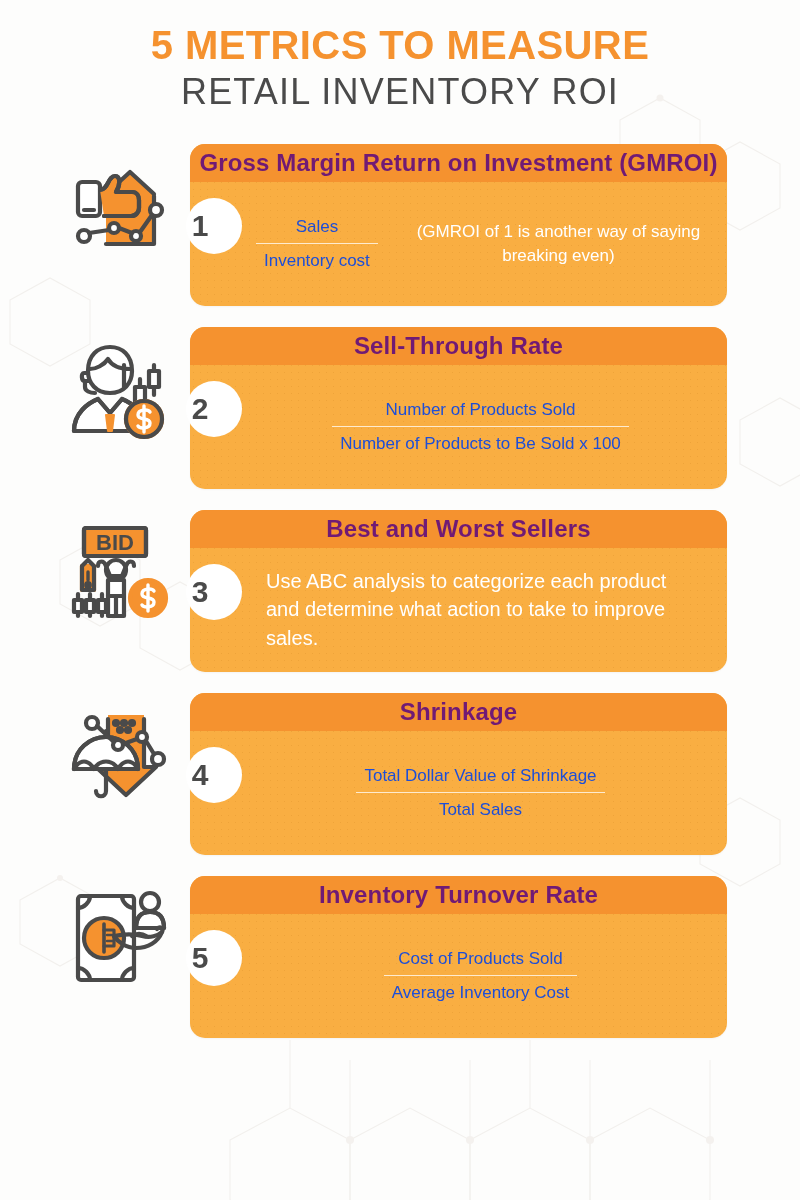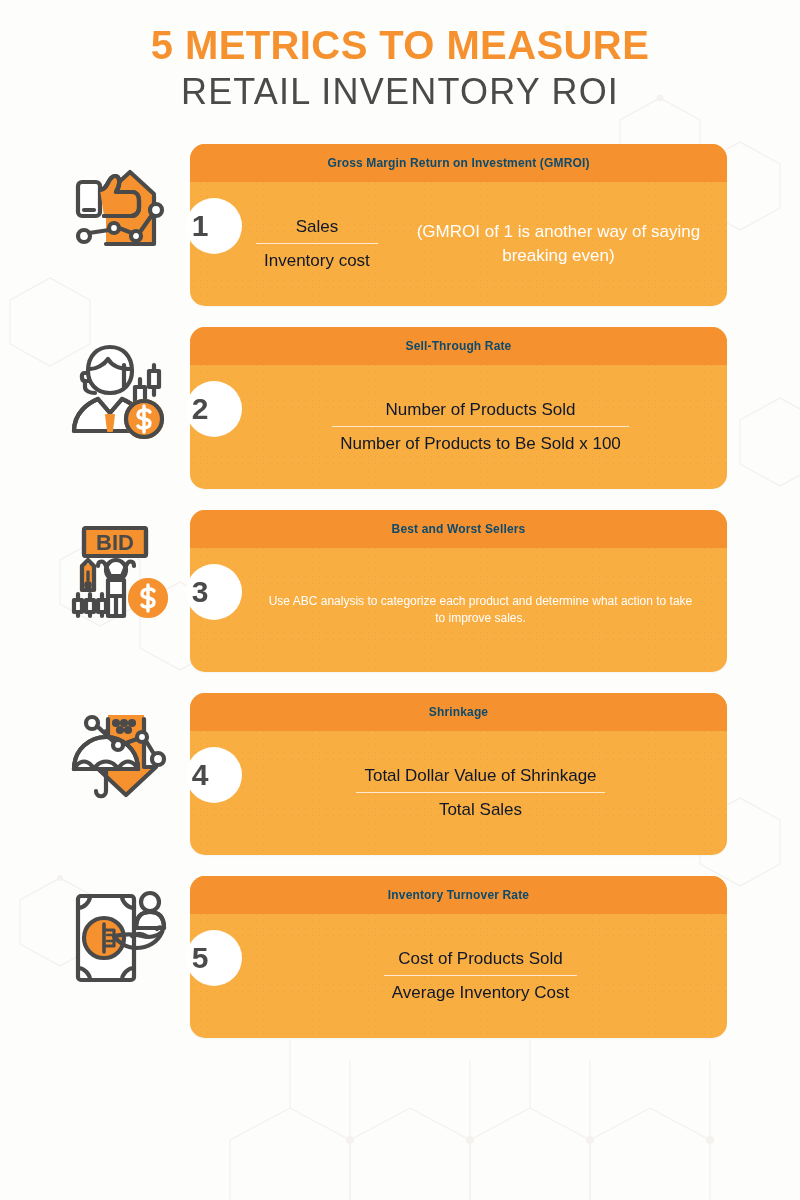--- a/index.html
+++ b/index.html
@@ -73,35 +73,35 @@
     background-image:radial-gradient(rgba(198,120,20,0.20) 0.7px, transparent 0.8px);
     background-size:7px 7px;
     pointer-events:none;
   }
 
   .card-header {
     position:relative; z-index:3;
     height:38px;
     background:#F5922F;
     display:flex; align-items:center; justify-content:center;
-    color:#0c4a6e;
-    font-size:12px; font-weight:bold; letter-spacing:0.15px;
+    color:#701a75;
+    font-size:24px; font-weight:bold; letter-spacing:0.15px;
   }
 
   .card-body {
     position:relative; z-index:3;
     height:124px;
     display:flex; align-items:center;
     padding-left:62px; padding-right:18px;
   }
 
   
   .fraction {
     text-align:center;
-    color:#0f172a;
+    color:#1d4ed8;
     line-height:1.36;
   }
   .fraction .numer, .fraction .denom {
     font-size:17px; padding:2px 12px;
     white-space:nowrap;
   }
   .fraction .bar {
     height:1px; background:rgba(255,255,255,0.75);
     margin:3px 4px;
   }
@@ -109,22 +109,22 @@
   
   .body-center { justify-content:center; }
   .body-split  { justify-content:flex-start; gap:26px; }
 
   .note {
     color:#ffffff; font-size:17px; line-height:1.4;
     text-align:center; flex:1;
   }
 
   .paragraph {
-    color:#ffffff; font-size:12px; line-height:1.42;
-    text-align:center; width:100%;
+    color:#ffffff; font-size:20px; line-height:1.42;
+    text-align:left; width:100%;
     padding:0 14px;
   }
 
   
   .badge {
     position:absolute; z-index:5;
     left:172px; top:60px;
     width:56px; height:56px;
   }
   .badge .disc {

